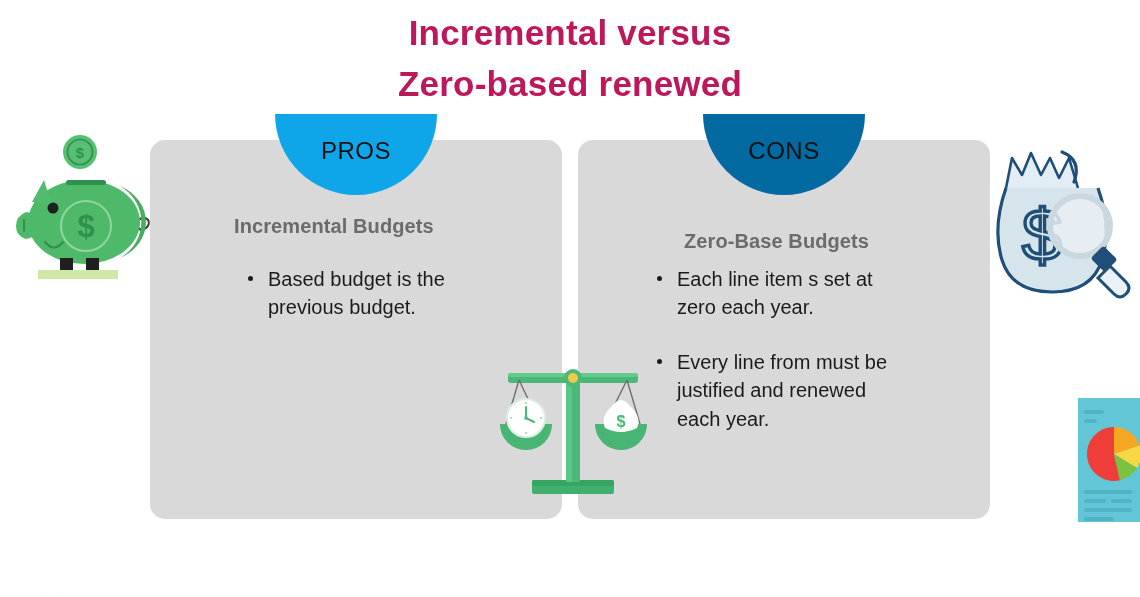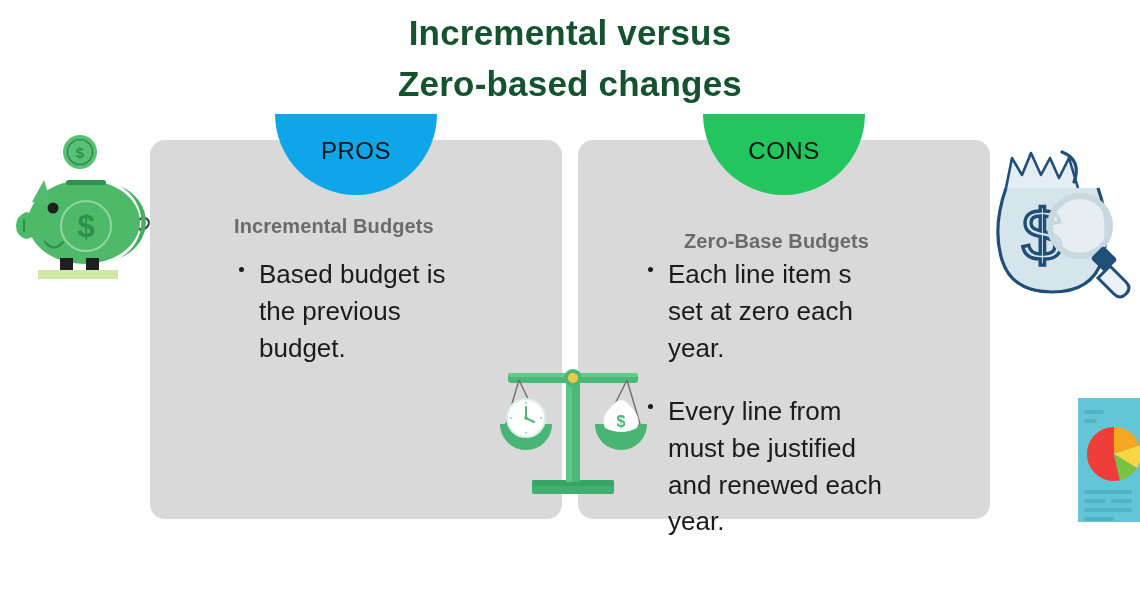--- a/index.html
+++ b/index.html
@@ -9,21 +9,21 @@
     font-family:"Liberation Sans", sans-serif;
     overflow:hidden;
     position:relative;
   }
   .stage{position:relative;width:1140px;height:597px;}
 
   
   .title{
     position:absolute;left:0;top:8px;width:1140px;
     text-align:center;
-    color:#14532d;
+    color:#be185d;
     font-size:35px;
     font-weight:600;
     line-height:1.45;
     letter-spacing:0.2px;
   }
   .title .line{display:block;}
 
   
   .card{
     position:absolute;
@@ -44,39 +44,39 @@
     align-items:center;
     justify-content:center;
     color:#111111;
     font-size:24px;
     font-weight:500;
     letter-spacing:0.5px;
     padding-bottom:8px;
     box-sizing:border-box;
   }
   #badge-pros{left:275px;background:#0ea5e9;}
-  #badge-cons{left:703px;background:#22c55e;}
+  #badge-cons{left:703px;background:#0369a1;}
 
   
   .col-heading{
     position:absolute;
     font-size:20px;
     font-weight:700;
     color:#6b6b6b;
     letter-spacing:0.1px;
   }
   #heading-pros{left:234px;top:215px;}
   #heading-cons{left:684px;top:215px;margin-top:15px;}
 
   .bullets{
     position:absolute;
-    margin:0;
+    margin:9px;
     padding:0;
     list-style:none;
-    font-size:26px;
+    font-size:20px;
     color:#1b1b1b;
     line-height:1.42;
     width:245px;
   }
   #bullets-pros{left:234px;top:256px;}
   #bullets-cons{left:643px;top:256px;}
   .bullets li{
     position:relative;
     padding-left:25px;
     margin-bottom:26px;
@@ -111,21 +111,21 @@
     line-height:11px;
   }
 </style>
 </head>
 <body>
 
 <div class="stage">
 
   <div class="title">
     <span class="line">Incremental versus</span>
-    <span class="line">Zero-based changes</span>
+    <span class="line">Zero-based renewed</span>
   </div>
 
   <div class="card" id="card-pros"></div>
   <div class="card" id="card-cons"></div>
 
   <div class="badge" id="badge-pros">
     <span>PROS</span>
   </div>
   <div class="badge" id="badge-cons">
     <span>CONS</span>

